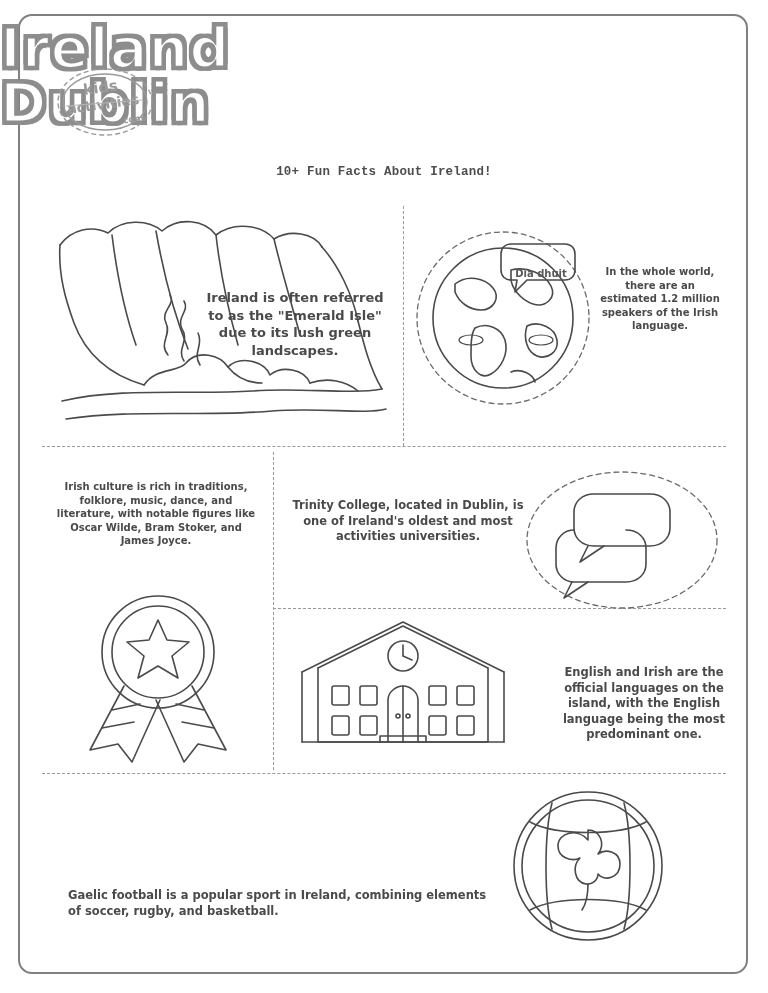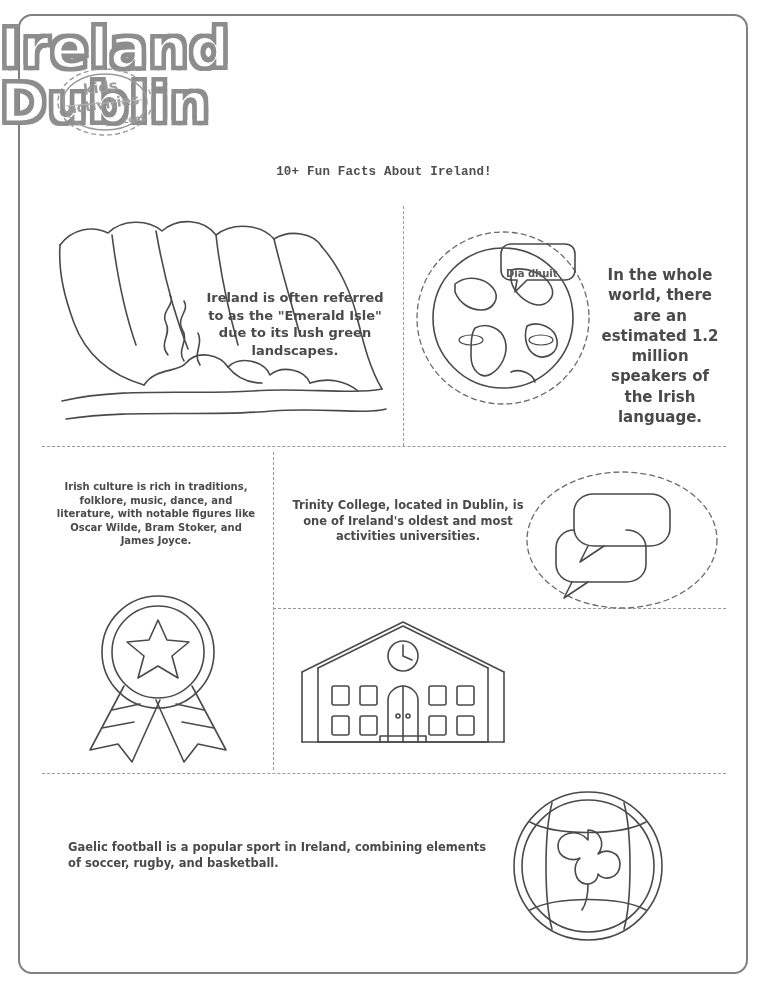--- a/index.html
+++ b/index.html
@@ -93,21 +93,21 @@
   }
 
   
   .fact {
     position: absolute;
     font-weight: bold;
     color: #4a4a4a;
     line-height: 1.35;
   }
   .fact.center { text-align: center; }
-  .fact.left { text-align: left; }
+  .fact.left { text-align: left; margin-top: 48px; }
 
   
   .art { position: absolute; }
   .art svg { display: block; overflow: visible; }
 
   .bubble-label {
     position: absolute;
     font-weight: bold;
     font-size: 10px;
     color: #5a5a5a;
@@ -183,23 +183,23 @@
       <path d="M60 106 C72 100, 86 106, 90 118 C94 132, 86 146, 76 152 C66 158, 56 148, 56 134 C56 122, 56 112, 60 106 Z"></path>
       <path d="M112 104 C124 98, 140 106, 142 118 C144 130, 132 138, 122 134 C112 130, 108 116, 112 104 Z"></path>
       <path d="M96 150 C106 146, 118 152, 120 160"></path>
 
       <ellipse cx="56" cy="118" rx="12" ry="5" stroke-width="1.2"></ellipse>
       <ellipse cx="126" cy="118" rx="12" ry="5" stroke-width="1.2"></ellipse>
 
       <path d="M96 22 L150 22 C156 22, 160 26, 160 32 L160 48 C160 54, 156 58, 150 58 L112 58 L100 70 L102 58 L96 58 C90 58, 86 54, 86 48 L86 32 C86 26, 90 22, 96 22 Z"></path>
     </svg>
   </div>
-  <div class="bubble-label" style="left:506px; top:268px; width:70px; text-align:left;">Dia dhuit</div>
-
-  <div class="fact center" style="left:600px; top:265px; width:120px; font-size:15px;">In the whole world, there are an estimated 1.2 million speakers of the Irish language.</div>
+  <div class="bubble-label" style="left:506px; top:268px; width:70px; text-align:center;">Dia dhuit</div>
+
+  <div class="fact center" style="left:600px; top:265px; width:120px; font-size:10px;">In the whole world, there are an estimated 1.2 million speakers of the Irish language.</div>
 
   <div class="fact center" style="left:56px; top:480px; width:200px; font-size:10px;">Irish culture is rich in traditions, folklore, music, dance, and literature, with notable figures like Oscar Wilde, Bram Stoker, and James Joyce.</div>
 
   <div class="art" style="left:68px; top:590px;">
     <svg width="180" height="175" viewBox="0 0 180 175" fill="none" stroke="#4a4a4a" stroke-width="1.6" stroke-linecap="round" stroke-linejoin="round">
 
       <path d="M56 96 L22 160 L50 154 L64 172 L92 110"></path>
       <path d="M124 96 L158 160 L130 154 L116 172 L88 110"></path>
       <path d="M34 138 L66 132"></path>
       <path d="M44 120 L72 114"></path>
@@ -250,20 +250,21 @@
 
       <path d="M100 130 L100 88 C100 80, 108 74, 115 74 C122 74, 130 80, 130 88 L130 130"></path>
       <path d="M115 74 L115 130"></path>
       <circle cx="110" cy="104" r="2"></circle>
       <circle cx="120" cy="104" r="2"></circle>
 
       <path d="M92 130 L92 124 L138 124 L138 130"></path>
     </svg>
   </div>
 
+  <div class="fact center" style="left:560px; top:665px; width:168px; font-size:11.5px;">English and Irish are the official languages on the island, with the English language being the most predominant one.</div>
 
   <div class="fact left" style="left:68px; top:840px; width:420px; font-size:11.5px;">Gaelic football is a popular sport in Ireland, combining elements of soccer, rugby, and basketball.</div>
 
   <div class="art" style="left:500px; top:788px;">
     <svg width="180" height="160" viewBox="0 0 180 160" fill="none" stroke="#4a4a4a" stroke-width="1.6" stroke-linecap="round" stroke-linejoin="round">
       <circle cx="88" cy="78" r="74"></circle>
       <circle cx="88" cy="78" r="66"></circle>
 
       <path d="M30 34 C56 48, 120 48, 146 34"></path>
       <path d="M30 122 C56 108, 120 108, 146 122"></path>

